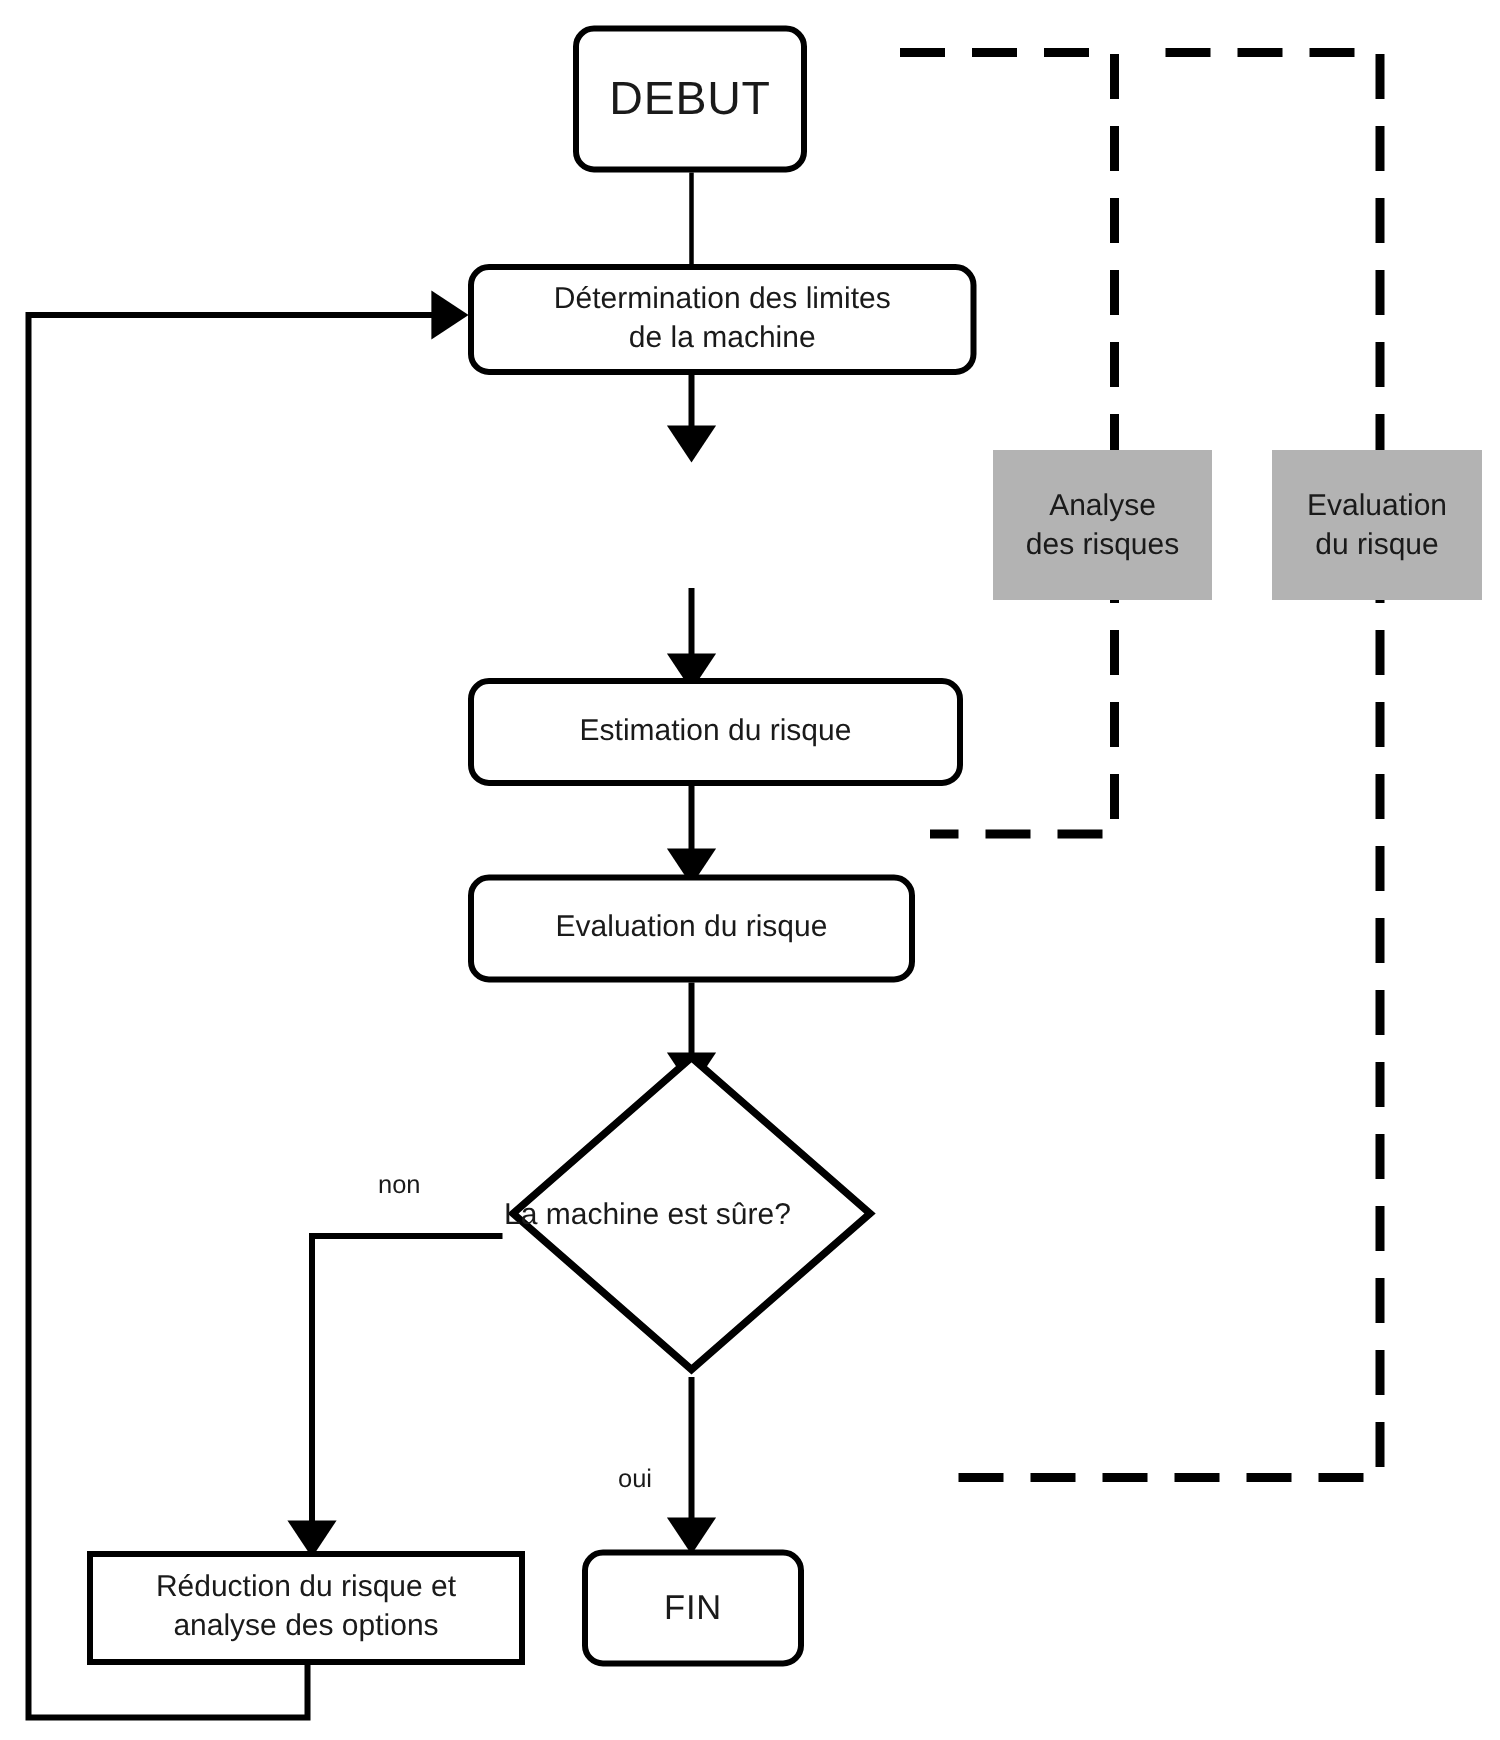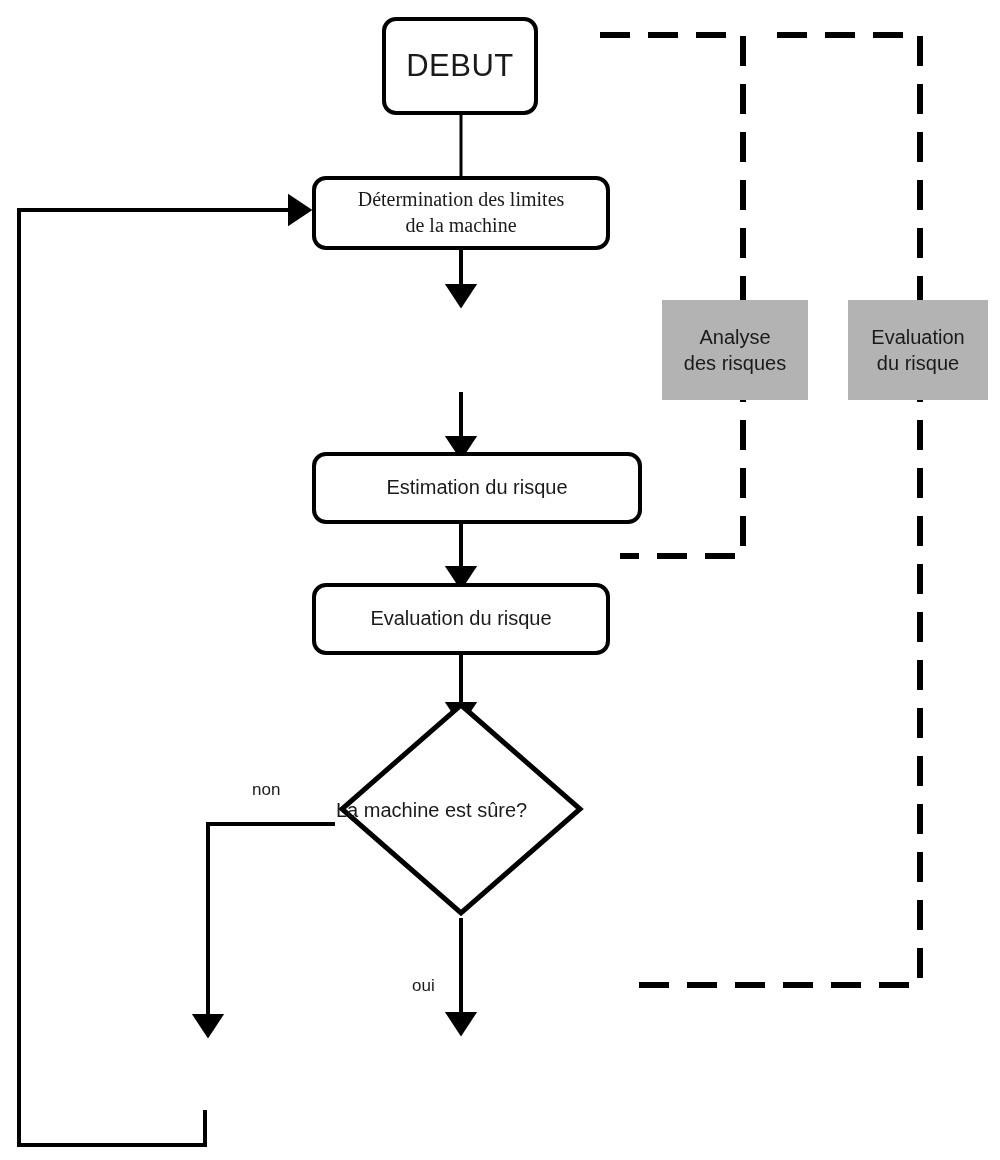--- a/index.html
+++ b/index.html
@@ -111,21 +111,21 @@
 
     <polyline points="600,35 743,35 743,556 620,556" fill="none" stroke="#000000" stroke-width="6" stroke-dasharray="30 18" stroke-linecap="butt"></polyline>
 
     <polyline points="777,35 920,35 920,985 625,985" fill="none" stroke="#000000" stroke-width="6" stroke-dasharray="30 18" stroke-linecap="butt"></polyline>
   </svg>
 
   <div class="node rounded terminal" style="left:382px; top:17px; width:156px; height:98px;">
     <span>DEBUT</span>
   </div>
 
-  <div class="node rounded process" style="left:312px; top:176px; width:298px; height:74px;font-family:Liberation Serif, serif;">
+  <div class="node rounded process" style="left:312px; top:176px; width:339px; height:74px;">
     <span>Détermination des limites
 de la machine</span>
   </div>
 
 
   <div class="node rounded process" style="left:312px; top:452px; width:330px; height:72px;">
     <span>Estimation du risque</span>
   </div>
 
   <div class="node rounded process" style="left:312px; top:583px; width:298px; height:72px;">
@@ -134,21 +134,28 @@
 
   <div style="position:absolute; left:336px; top:699px; width:250px; height:220px; z-index:3;">
     <svg viewBox="0 0 250 220" width="250" height="220">
       <polygon points="125,6 244,110 125,214 6,110" fill="#ffffff" stroke="#000000" stroke-width="5"></polygon>
     </svg>
   </div>
   <div class="decision-label" style="left:336px; top:799px; width:250px; height:22px;">
     <span>La machine est sûre?</span>
   </div>
 
+  <div class="node sharp process" style="left:58px; top:1034px; width:292px; height:76px;">
+    <span>Réduction du risque et
+analyse des options</span>
+  </div>
 
+  <div class="node rounded terminal" style="left:388px; top:1033px; width:148px; height:78px; font-size:23px;">
+    <span>FIN</span>
+  </div>
 
   <div class="gray-box" style="left:662px; top:300px; width:146px; height:100px;">
     <span>Analyse
 des risques</span>
   </div>
 
   <div class="gray-box" style="left:848px; top:300px; width:140px; height:100px;">
     <span>Evaluation
 du risque</span>
   </div>

